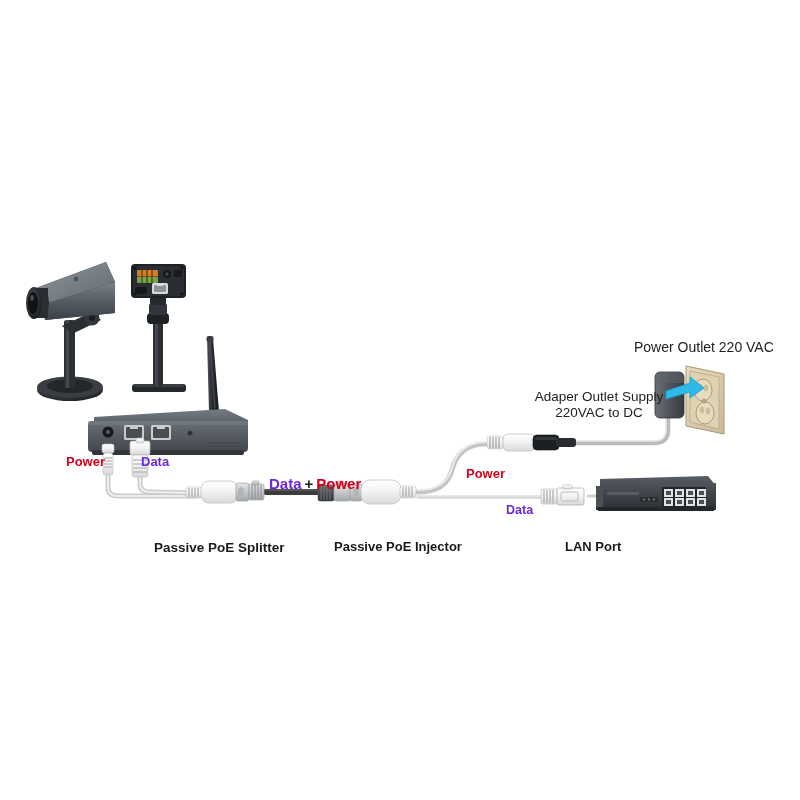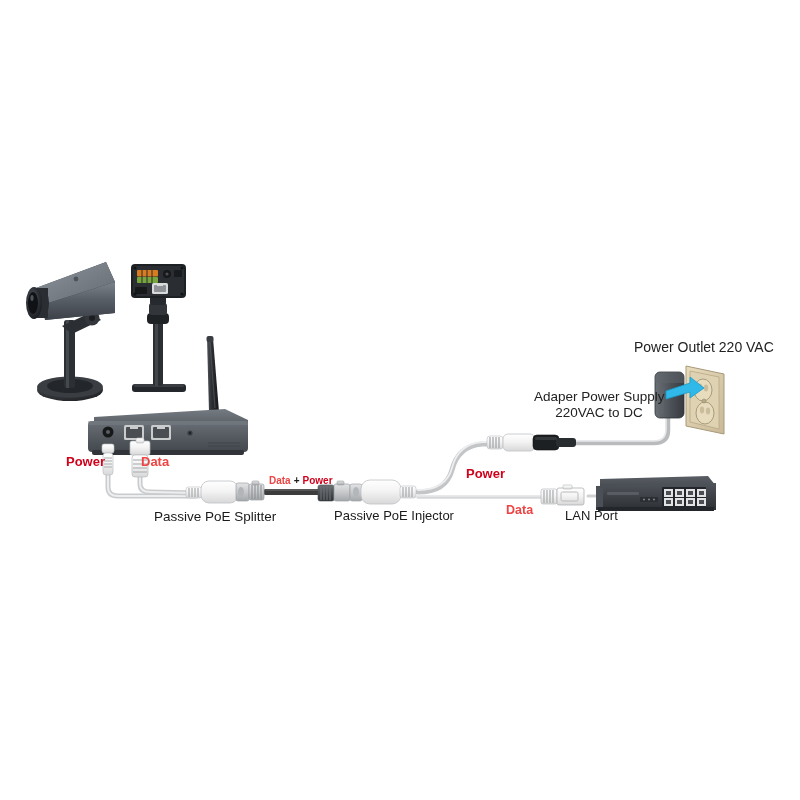--- a/index.html
+++ b/index.html
@@ -24,32 +24,33 @@
     width: 800px;
     height: 800px;
   }
   .lbl {
     position: absolute;
     white-space: nowrap;
     line-height: 1.15;
     text-align: center;
   }
   .lbl-bold {
-    font-weight: normal;
+    font-weight: bold;
     color: #1a1a1a;
+    margin-top: 31px;
   }
   .lbl-plain {
     color: #222222;
   }
   .lbl-power {
     color: #d0021b;
     font-weight: bold;
   }
   .lbl-data {
-    color: #ef4444;
+    color: #6d28d9;
     font-weight: bold;
   }
   .lbl-plus {
     color: #1a1a1a;
     font-weight: bold;
   }
   .center {
     text-align: center;
   }
 </style>
@@ -406,32 +407,32 @@
     </g>
 
   </svg>
 
   <div class="lbl lbl-power" style="left:66px; top:455px; font-size:13px;">Power</div>
 
   <div class="lbl lbl-data" style="left:141px; top:455px; font-size:13px;">Data</div>
 
   <div class="lbl lbl-bold center" style="left:154px; top:509px; font-size:13.5px;">Passive PoE Splitter</div>
 
-  <div class="lbl" style="left:269px; top:475px; font-size:10px;">
+  <div class="lbl" style="left:269px; top:475px; font-size:15px;">
     <span class="lbl-data">Data</span><span class="lbl-plus" style="margin:0 3px;">+</span><span class="lbl-power">Power</span>
   </div>
 
   <div class="lbl lbl-bold center" style="left:334px; top:509px; font-size:13px;">Passive PoE Injector</div>
 
   <div class="lbl lbl-power" style="left:466px; top:467px; font-size:13px;">Power</div>
 
   <div class="lbl lbl-data" style="left:506px; top:503px; font-size:12.5px;">Data</div>
 
   <div class="lbl lbl-bold" style="left:549px; top:509px; font-size:13px;padding-left:16px;">LAN Port</div>
 
   <div class="lbl lbl-plain" style="left:634px; top:339px; font-size:14px;">Power Outlet 220 VAC</div>
 
   <div class="lbl lbl-plain center" style="left:534px; top:389px; width:130px; font-size:13.5px;">
-    <div>Adaper Power Supply</div>
+    <div>Adaper Outlet Supply</div>
     <div>220VAC to DC</div>
   </div>
 
 </div>
 
 </body></html>

